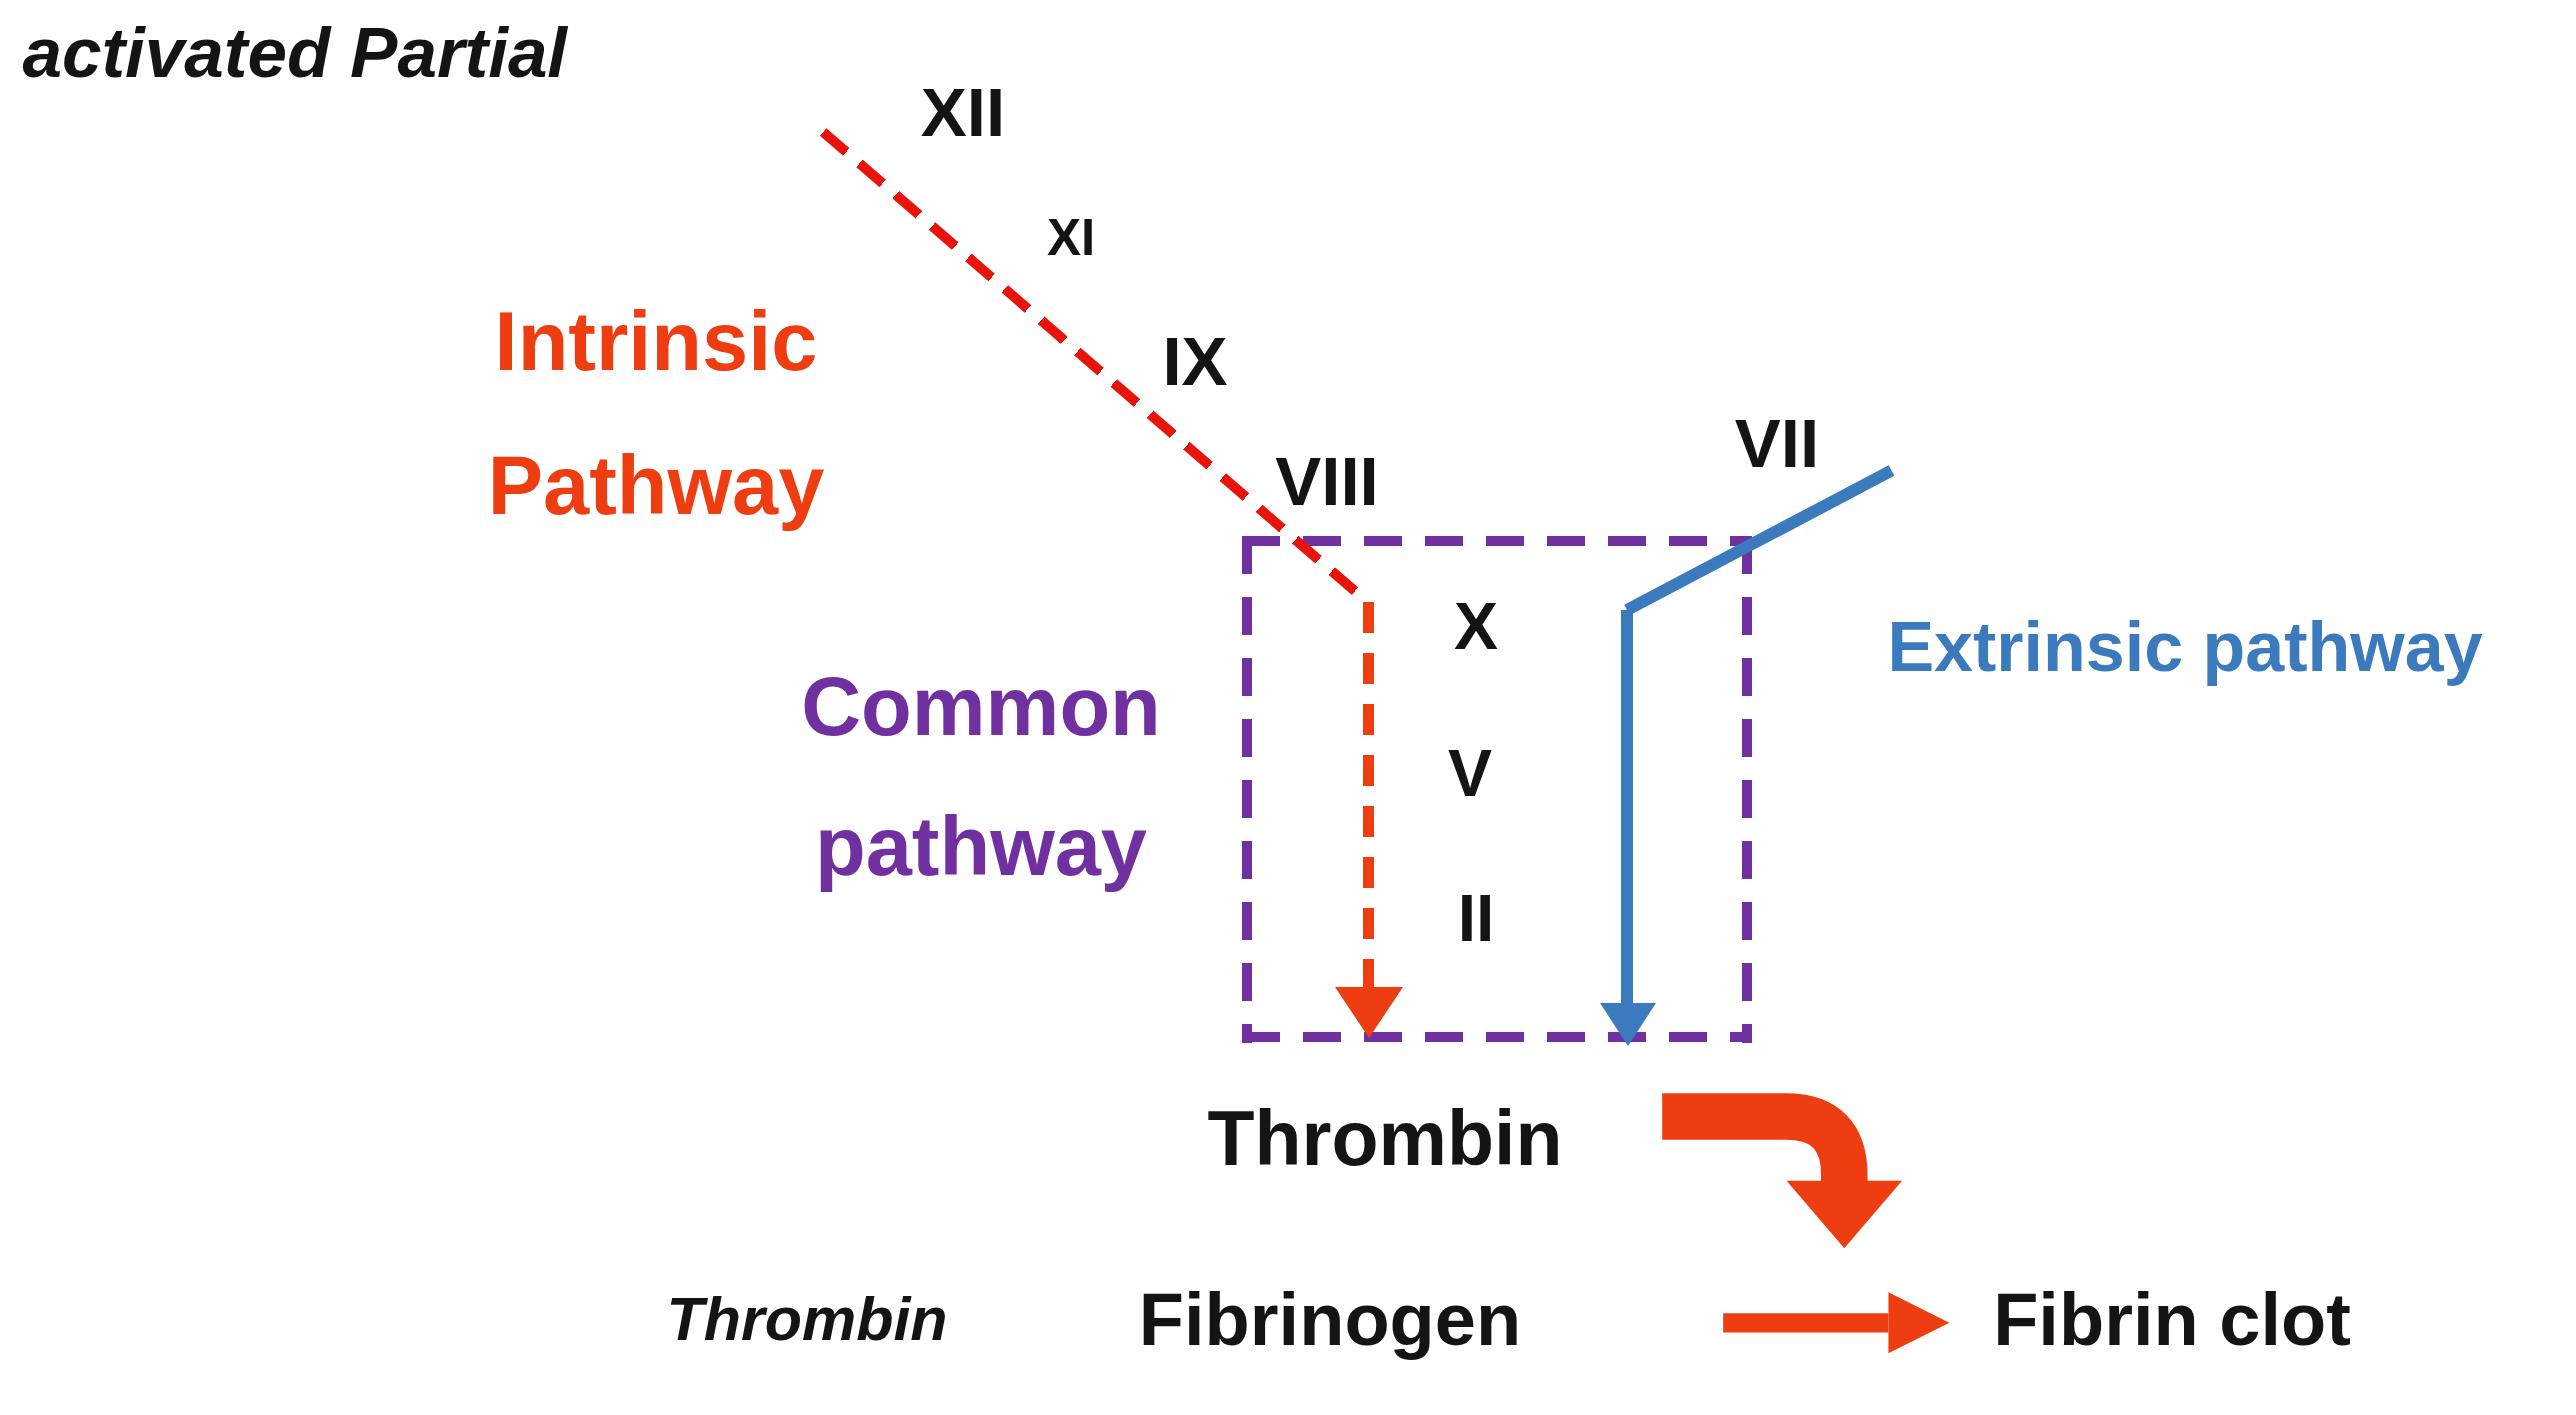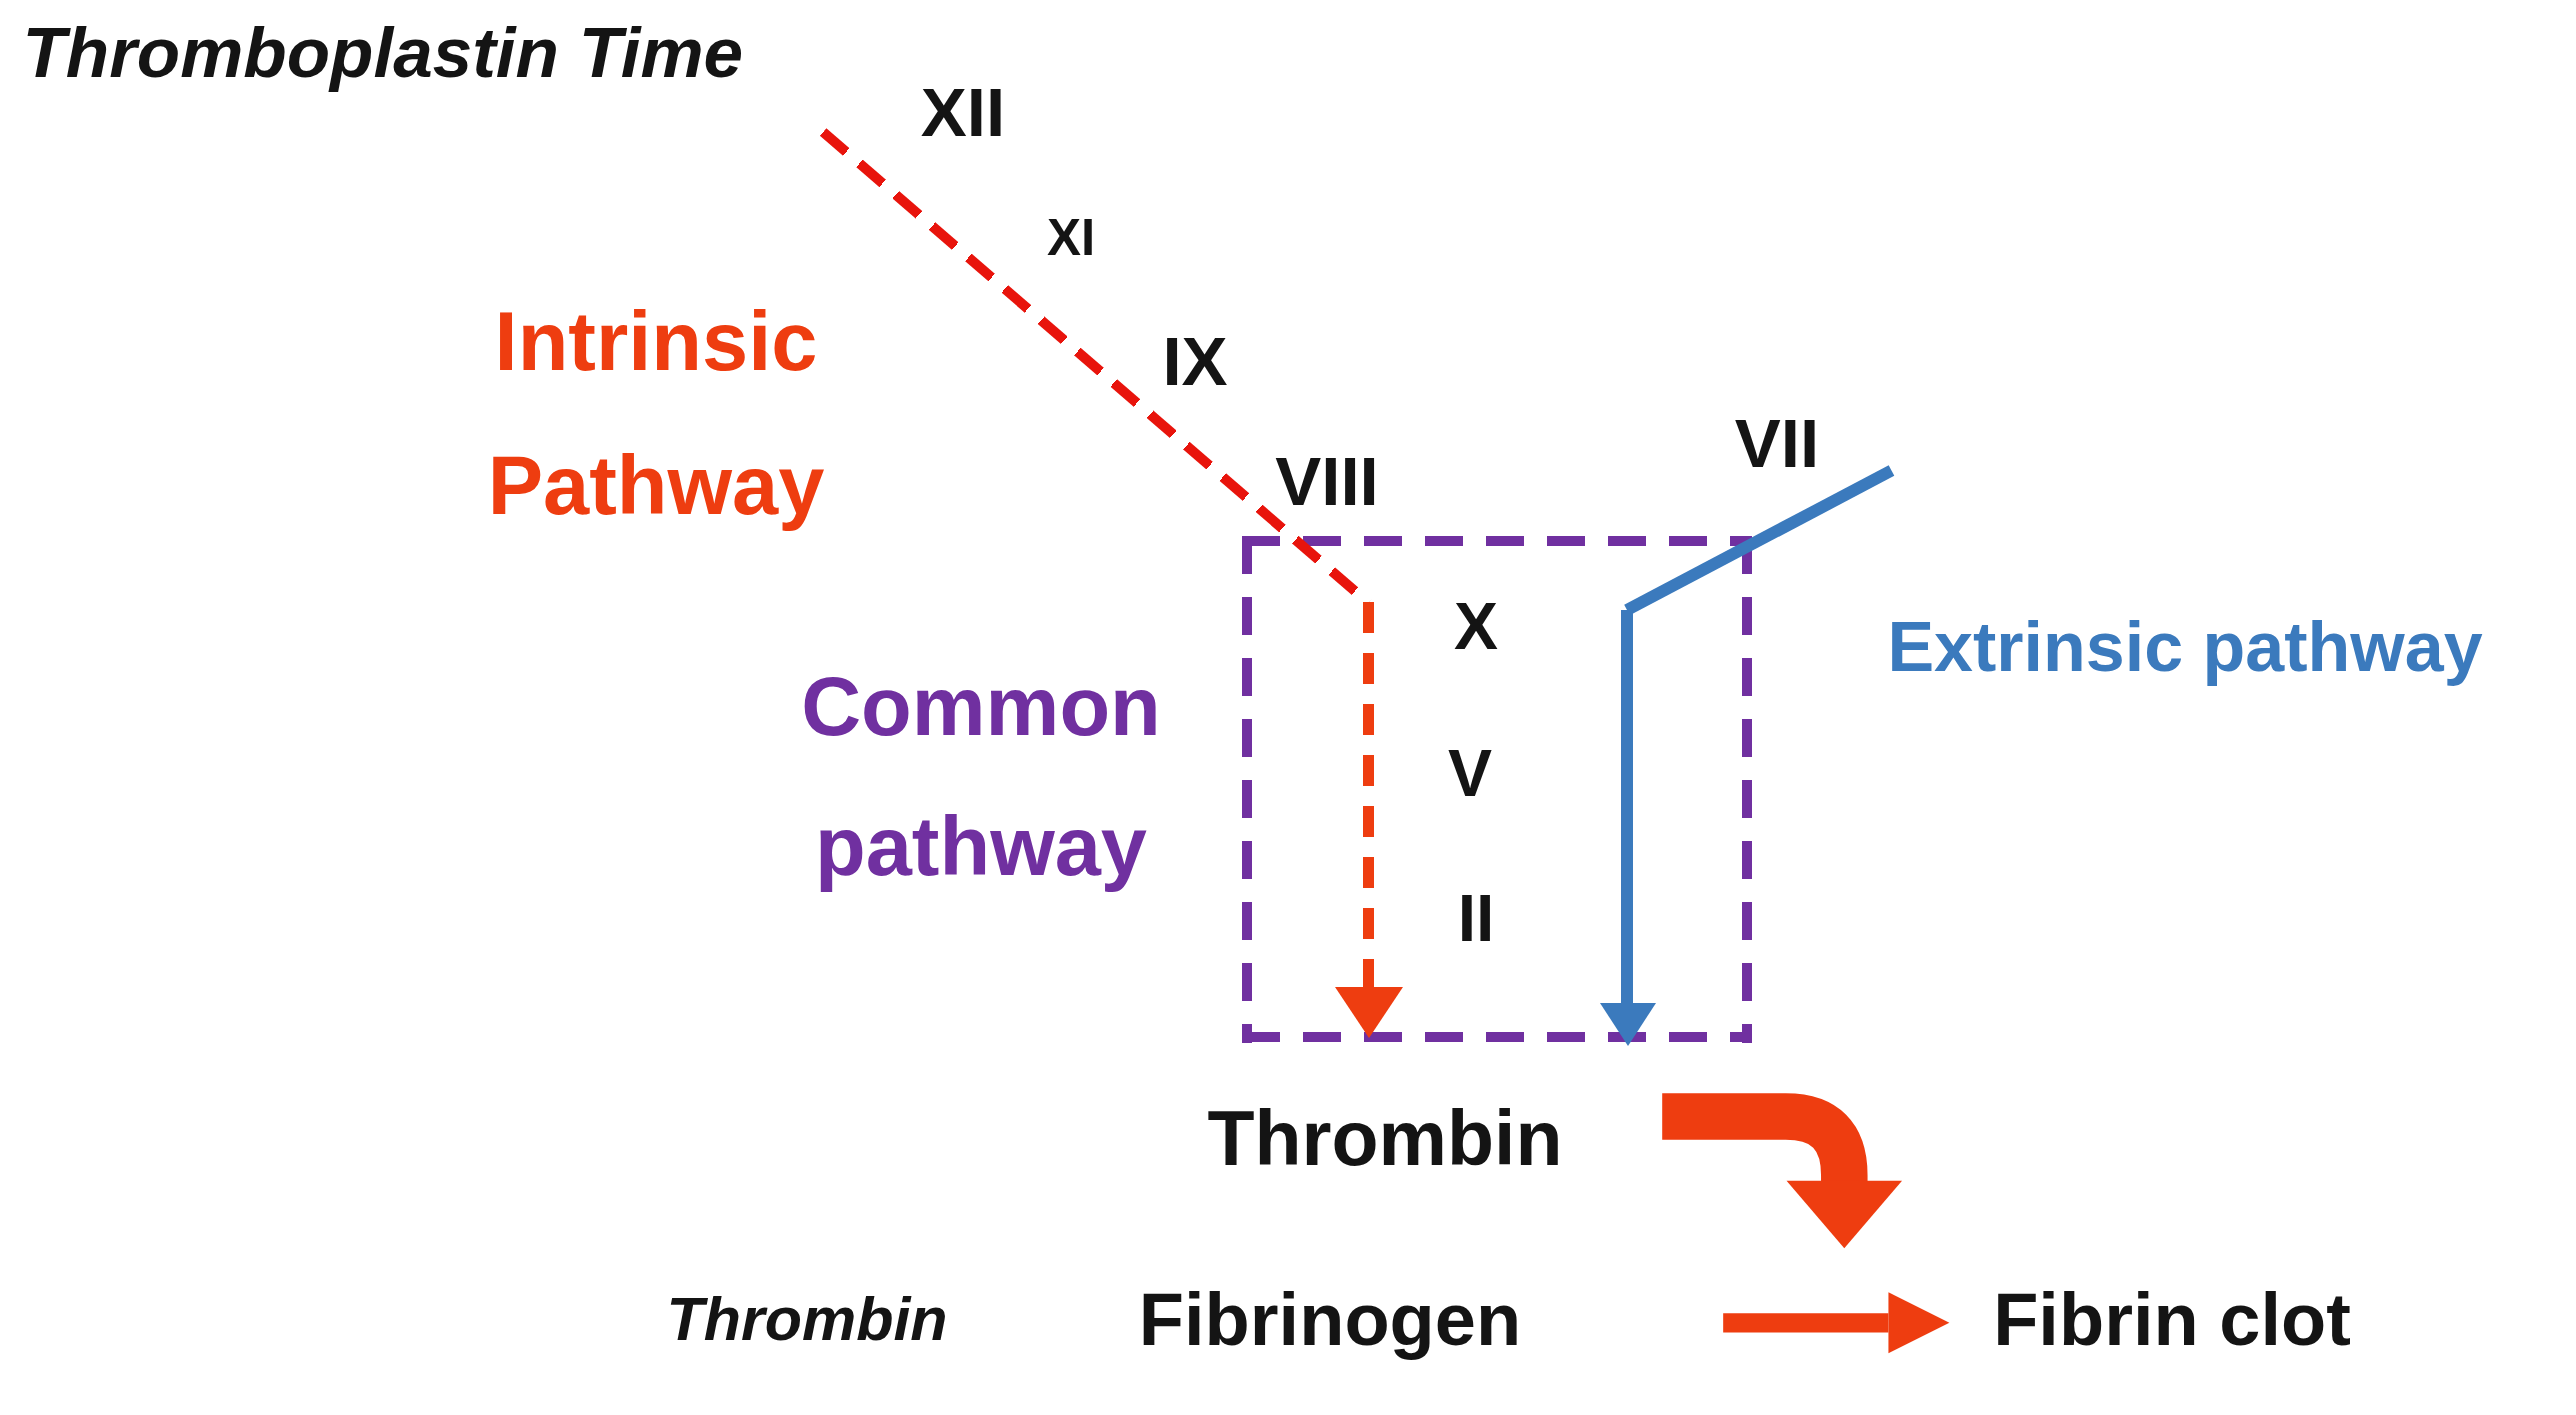--- a/index.html
+++ b/index.html
@@ -103,21 +103,21 @@
   <div class="abs blue-head"></div>
 
   <svg class="arrow-layer" width="2576" height="1415" viewBox="0 0 3211 1764">
     <path class="stroke" stroke-width="58" d="M 2072 1392 L 2226 1392 Q 2299 1392 2299 1465 L 2299 1478"></path>
     <polygon class="fill" points="2227,1472 2371,1472 2299,1556"></polygon>
     <path class="stroke" stroke-width="24" d="M 2148 1649 L 2354 1649"></path>
     <polygon class="fill" points="2354,1611 2354,1687 2430,1649"></polygon>
   </svg>
 
   <div class="abs test-label aptt">
-    <div>Thromboplastin Time</div>
+    <div>activated Partial</div>
   </div>
   <div class="abs center test-label tt">
     <div>Thrombin</div>
   </div>
 
   <div class="abs center pathway-label intrinsic">
     <div>Intrinsic</div>
     <div>Pathway</div>
   </div>
   <div class="abs center pathway-label extrinsic">Extrinsic pathway</div>

